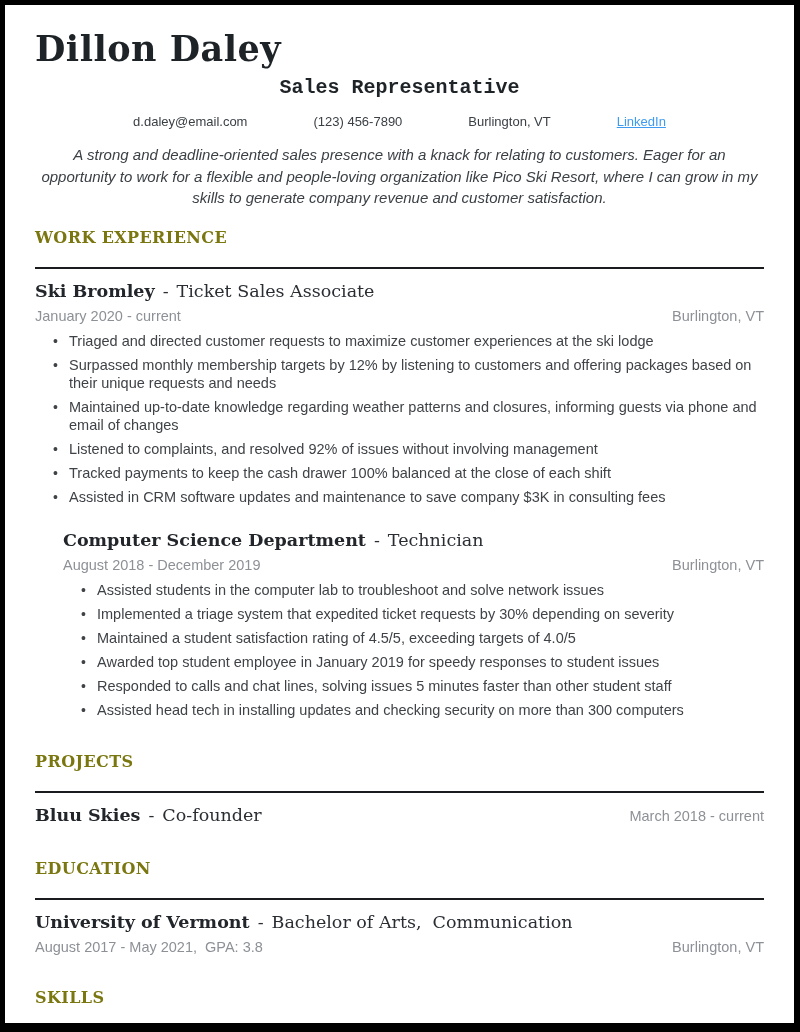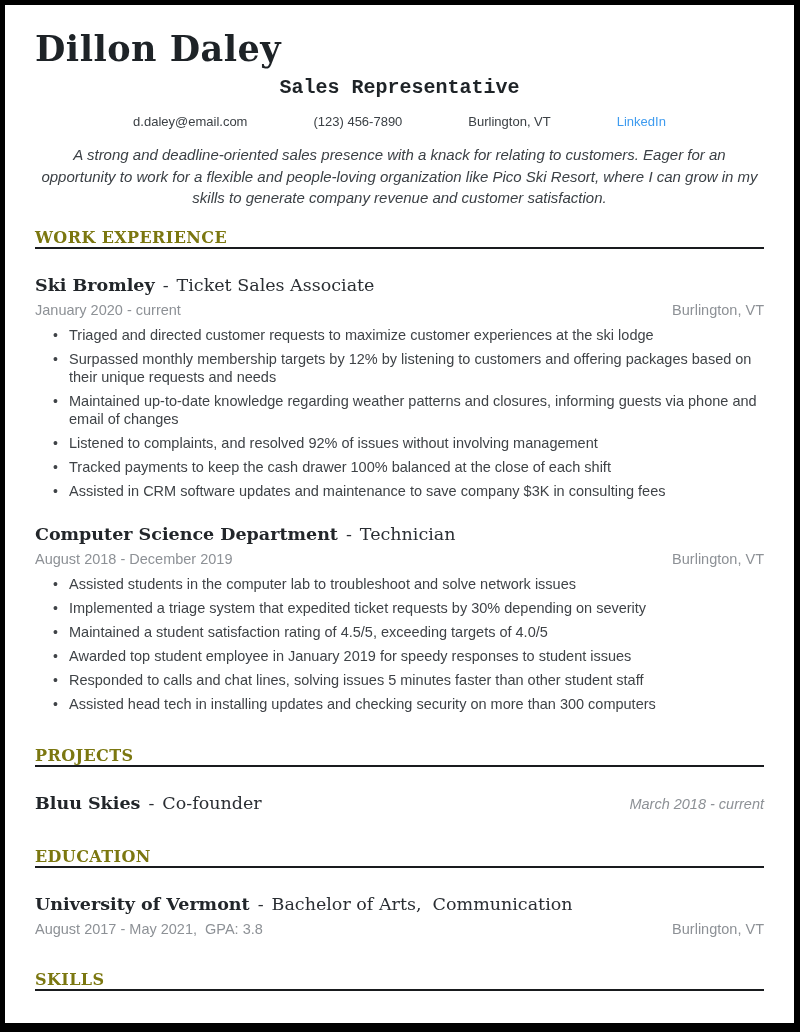--- a/index.html
+++ b/index.html
@@ -32,52 +32,52 @@
   }
   .job-title{
     font-family:Liberation Mono, monospace;
     font-size:20px;font-weight:700;color:#1e2327;
     text-align:center;margin-top:7px;
   }
   .contact-row{
     display:flex;justify-content:center;align-items:baseline;
     gap:66px;margin-top:15px;font-size:13px;color:#3b4045;
   }
-  .contact-row a{color:var(--link);cursor:pointer;}
+  .contact-row a{color:var(--link);text-decoration:underline;cursor:pointer;}
   .summary{
     font-style:italic;font-size:15px;line-height:21.5px;color:#3b4045;
     text-align:center;max-width:726px;margin:15px auto 0 auto;
   }
 
   
   section{margin-top:33px;}
   section.first{margin-top:19px;}
   .sec-heading{
     font-family:"DejaVu Serif", serif;
     font-size:16px;font-weight:700;color:var(--accent);
     letter-spacing:.4px;
-    padding-bottom:0;margin:0;
+    padding-bottom:20px;margin:0;
     border-bottom:2px solid var(--rule);
   }
-  .entry{margin-top:26px;}
-  .entry + .entry{margin-top:24px;}
+  .entry{margin-top:12px;}
+  .entry + .entry{margin-top:24px;margin-left:28px;}
   .entry-title-row{
     display:flex;justify-content:space-between;align-items:baseline;
   }
   .entry-title{
     font-family:"DejaVu Serif", serif;
     font-size:17.5px;color:#2a2e33;line-height:1.25;
   }
   .entry-title .org{font-weight:700;color:var(--heading);}
   .entry-title .sep{margin:0 8px;font-weight:400;}
   .meta-row{
     display:flex;justify-content:space-between;align-items:center;
     margin-top:5px;font-size:14.5px;color:var(--muted);
   }
-  .dates-inline{font-size:14.5px;color:var(--muted);white-space:nowrap;font-style:italic;}
+  .dates-inline{font-size:14.5px;color:var(--muted);white-space:nowrap;}
   ul.bullets{margin:8px 0 0 18px;padding:0;list-style:none;}
   ul.bullets li{
     position:relative;padding-left:16px;
     font-size:14.5px;line-height:18px;color:var(--body);
     margin-bottom:6px;
   }
   ul.bullets li::before{
     content:"\2022";position:absolute;left:0;top:0;
     color:var(--body);font-size:14px;
   }

